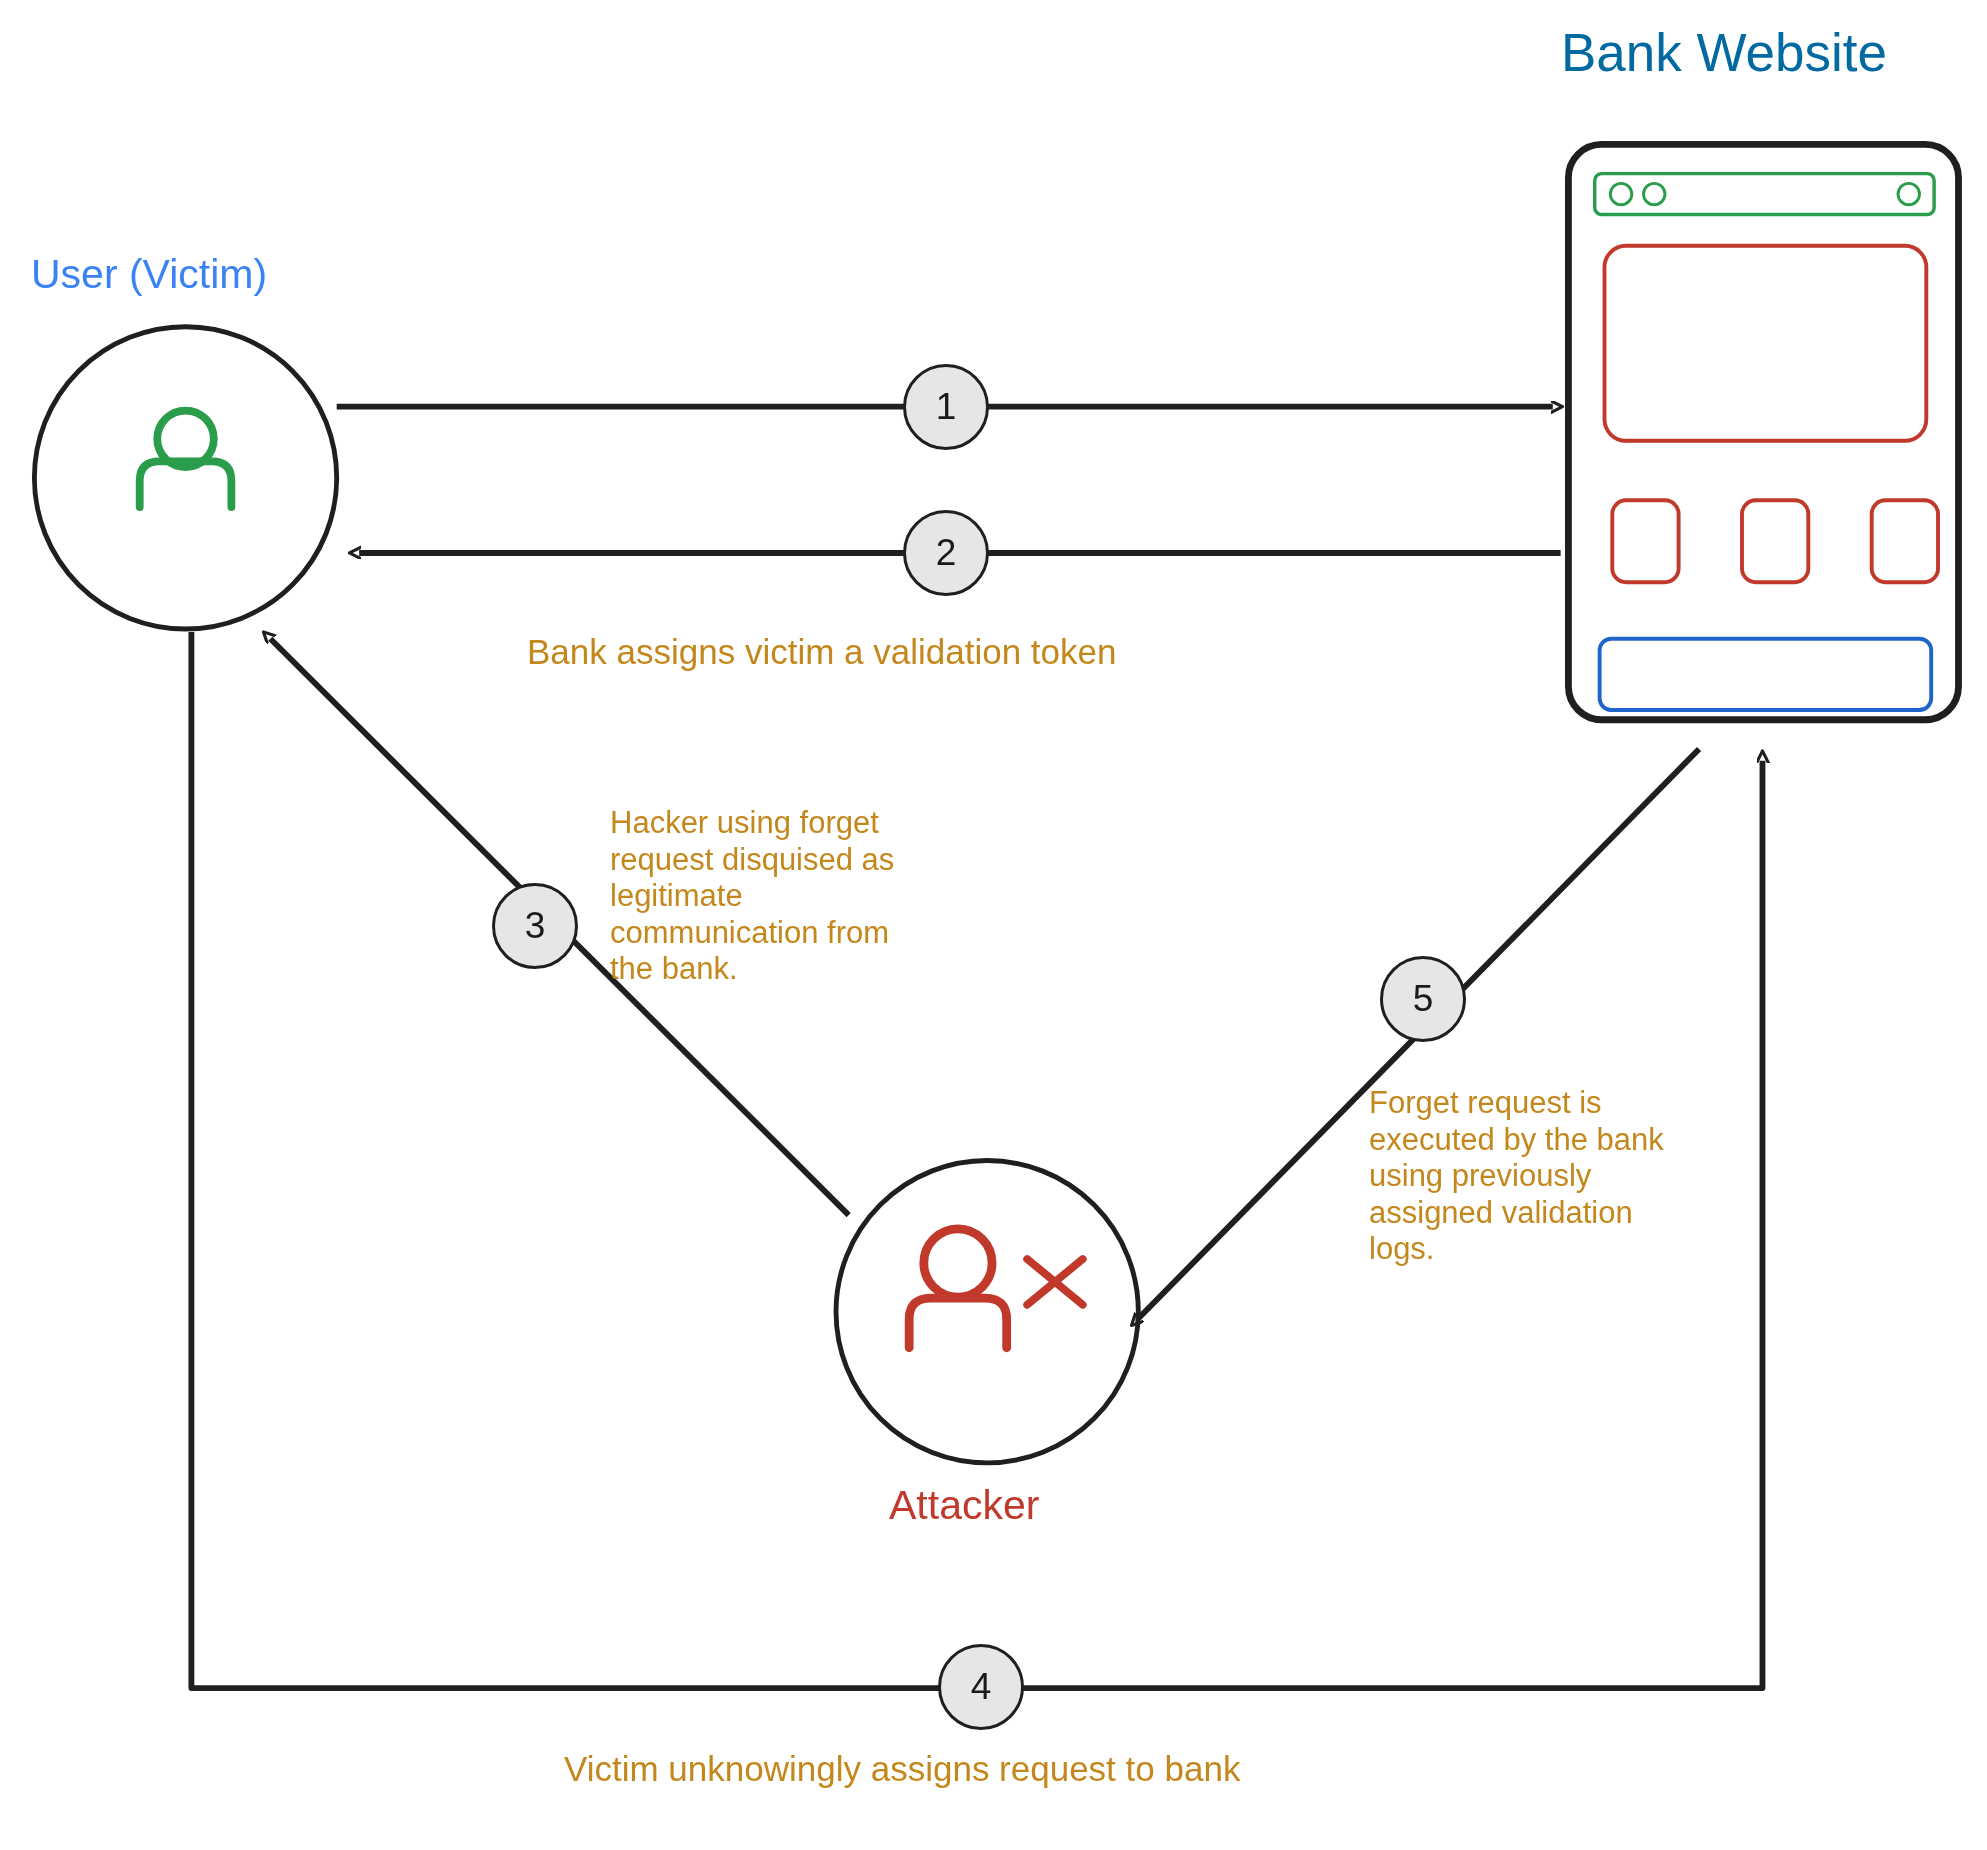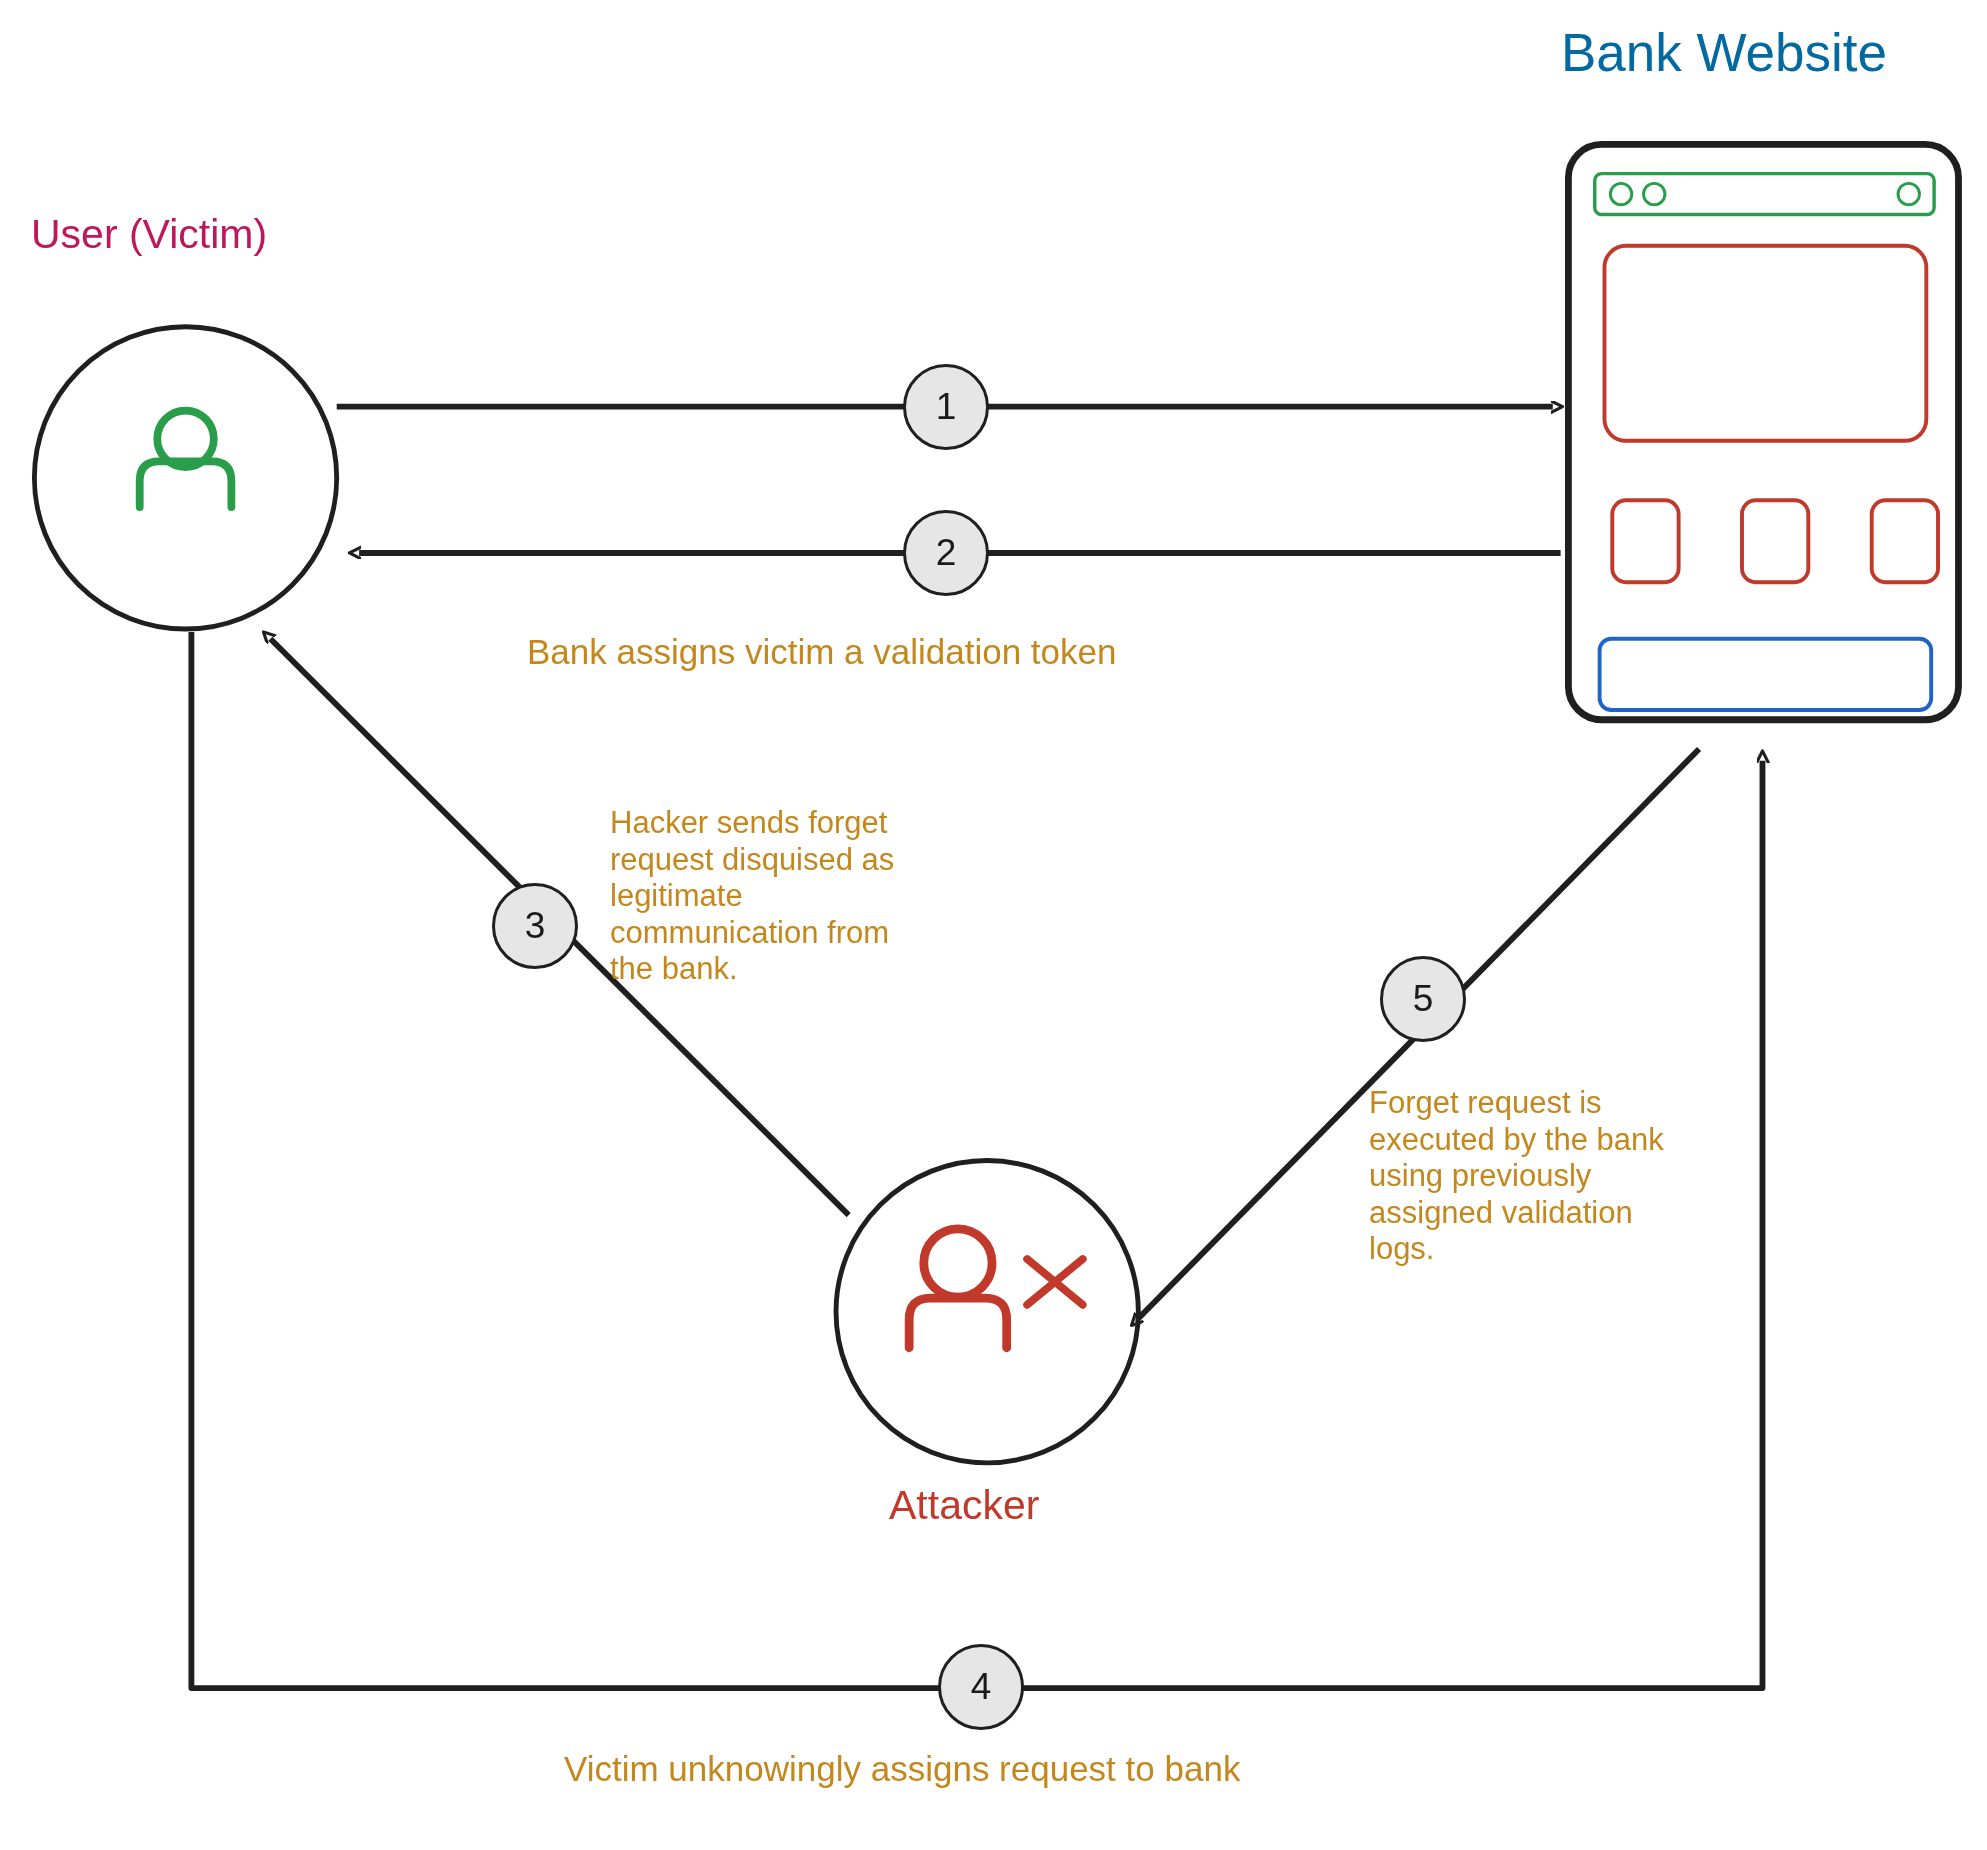--- a/index.html
+++ b/index.html
@@ -23,22 +23,23 @@
     top: 0;
     width: 1988px;
     height: 1850px;
   }
   .lbl {
     position: absolute;
     white-space: pre;
     line-height: 1.32;
   }
   .lbl-green {
-    color: #be185d;
+    color: #3b82f6;
     font-size: 41px;
+    margin-top: 40px;
   }
   .lbl-red {
     color: #c0392b;
     font-size: 41px;
   }
   .lbl-black {
     color: #0369a1;
     font-size: 53px;
   }
   .lbl-orange {
@@ -141,21 +142,21 @@
 
   <div class="badge-num" style="left:492px; top:883px;">3</div>
 
   <div class="badge-num" style="left:938px; top:1644px;">4</div>
 
   <div class="badge-num" style="left:1380px; top:956px;">5</div>
 
 
   <div class="lbl lbl-orange-lg" style="left:527px; top:629px;">Bank assigns victim a validation token</div>
 
-  <div class="lbl lbl-orange multi" style="left:610px; top:805px; width:371px;">Hacker sends forget
+  <div class="lbl lbl-orange multi" style="left:610px; top:805px; width:371px;">Hacker using forget
 request disquised as
 legitimate
 communication from
 the bank.</div>
 
   <div class="lbl lbl-orange-lg" style="left:564px; top:1746px;">Victim unknowingly assigns request to bank</div>
 
   <div class="lbl lbl-orange multi" style="left:1369px; top:1085px; width:390px;">Forget request is
 executed by the bank
 using previously

